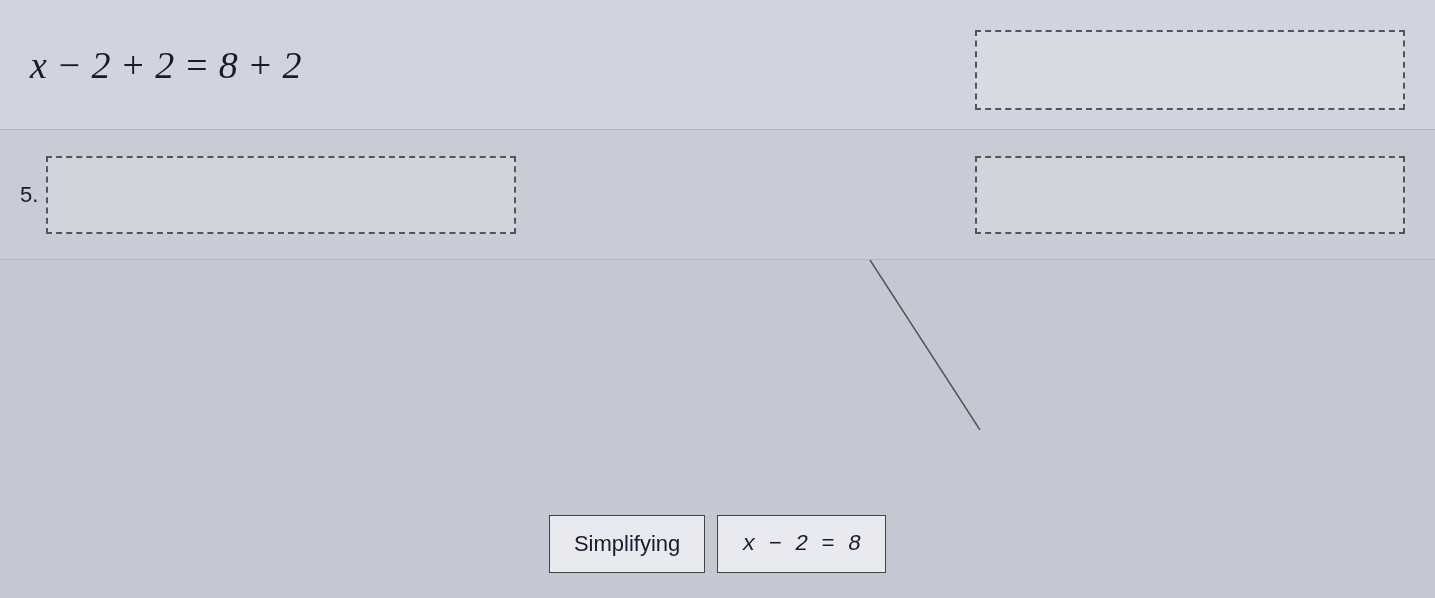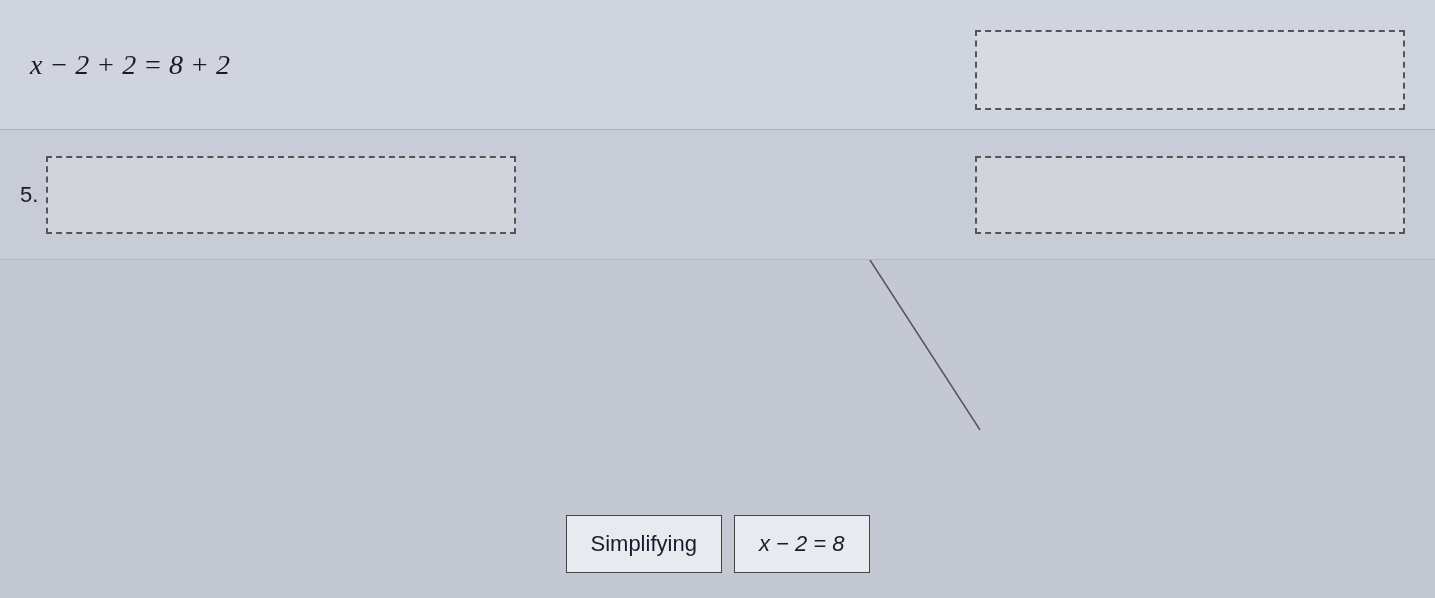--- a/index.html
+++ b/index.html
@@ -38,21 +38,21 @@
     }
 
     .row-4-left {
       flex: 0 0 870px;
       padding-left: 30px;
       display: flex;
       align-items: center;
     }
 
     .row-4-equation {
-      font-size: 28px;
+      font-size: 38px;
       color: #1a1a2e;
       font-style: italic;
     }
 
     .row-4-right {
       flex: 1;
       padding-right: 30px;
       display: flex;
       align-items: center;
       justify-content: flex-end;
@@ -157,21 +157,21 @@
       font-size: 22px;
       font-family: Arial, sans-serif;
       color: #1a1a2e;
       display: flex;
       align-items: center;
       height: 58px;
     }
 
     .answer-box-italic {
       font-style: italic;
-      font-family: Liberation Sans, sans-serif;
+      font-family: Liberation Mono, monospace;
     }
   </style>
 </head>
 <body>
 
 <div class="main-content">
 
   <div class="row-4">
     <div class="row-4-left">
       <span class="row-4-equation">x − 2 + 2 = 8 + 2</span>

